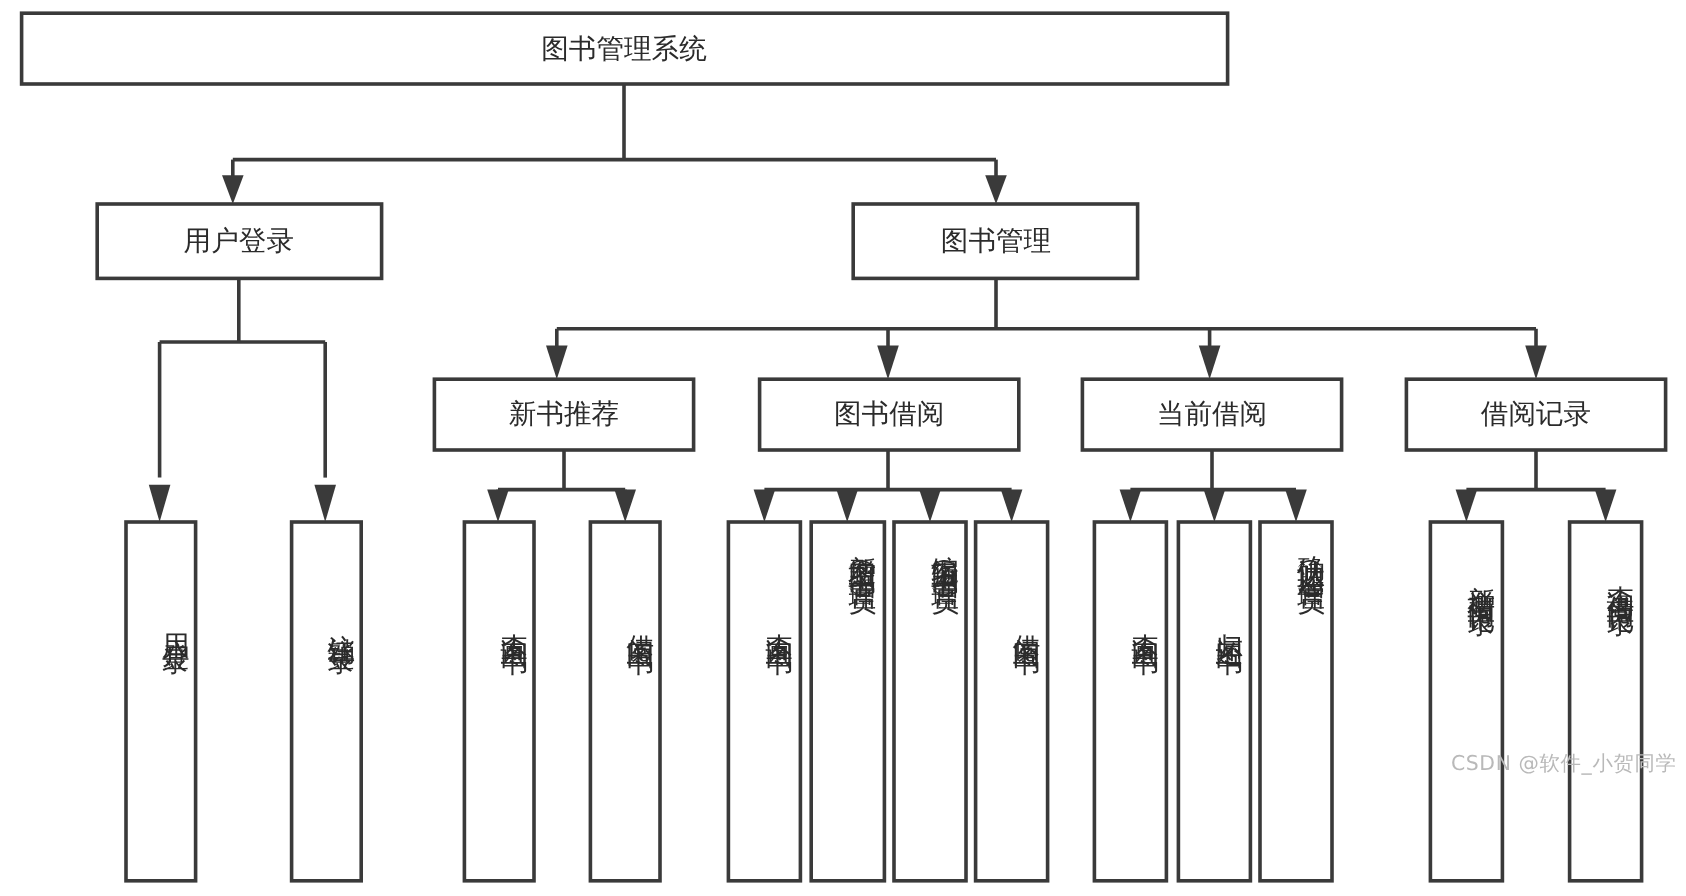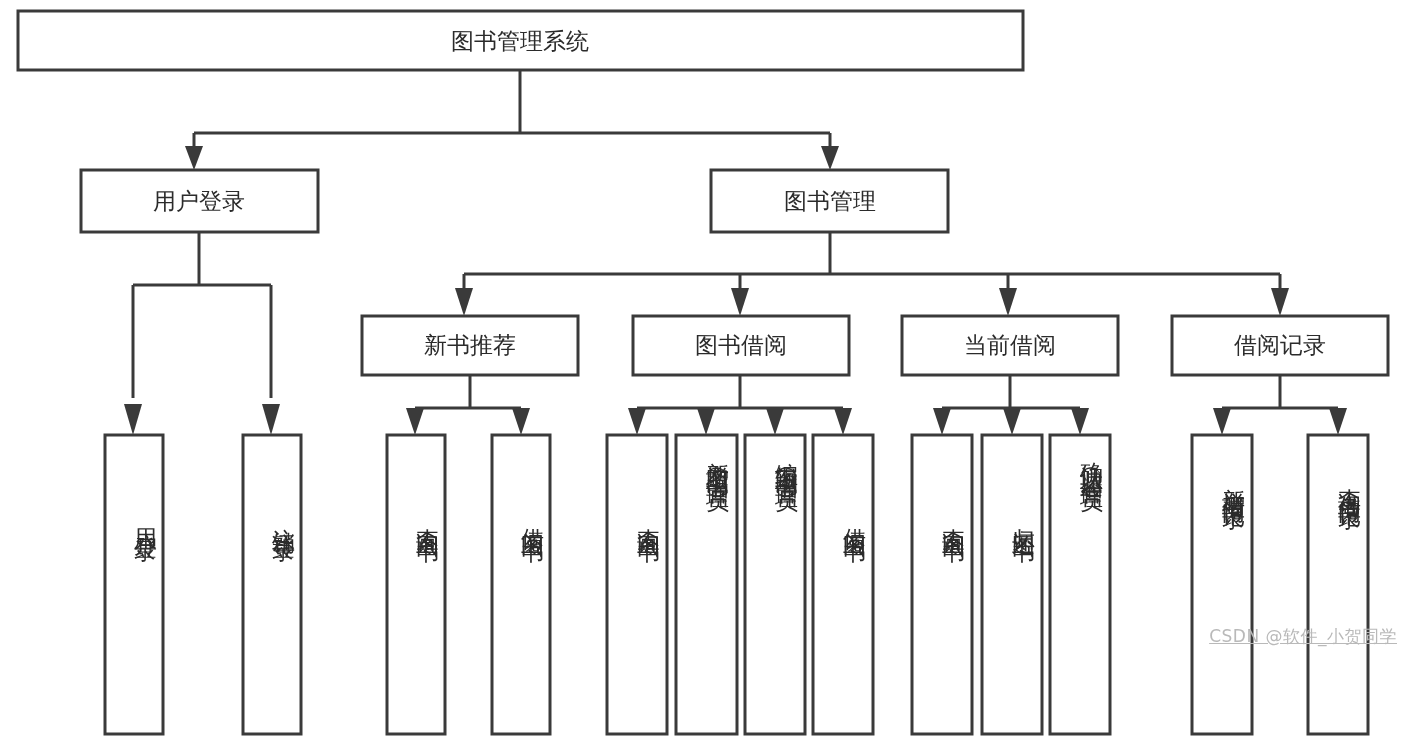--- a/index.html
+++ b/index.html
@@ -66,21 +66,20 @@
   }
   #watermark {
     position: absolute;
     right: 8px;
     bottom: 6px;
     font-family: "DejaVu Sans", "Liberation Sans", sans-serif;
     font-size: 17px;
     color: #b9b9b9;
     letter-spacing: 0.5px;
     white-space: nowrap;
-    text-decoration: underline;
   }
 </style>
 </head>
 <body>
 
 <div id="diagram-root">
 
   <svg id="flow" viewBox="0 0 1405 747">
 
     <g>

